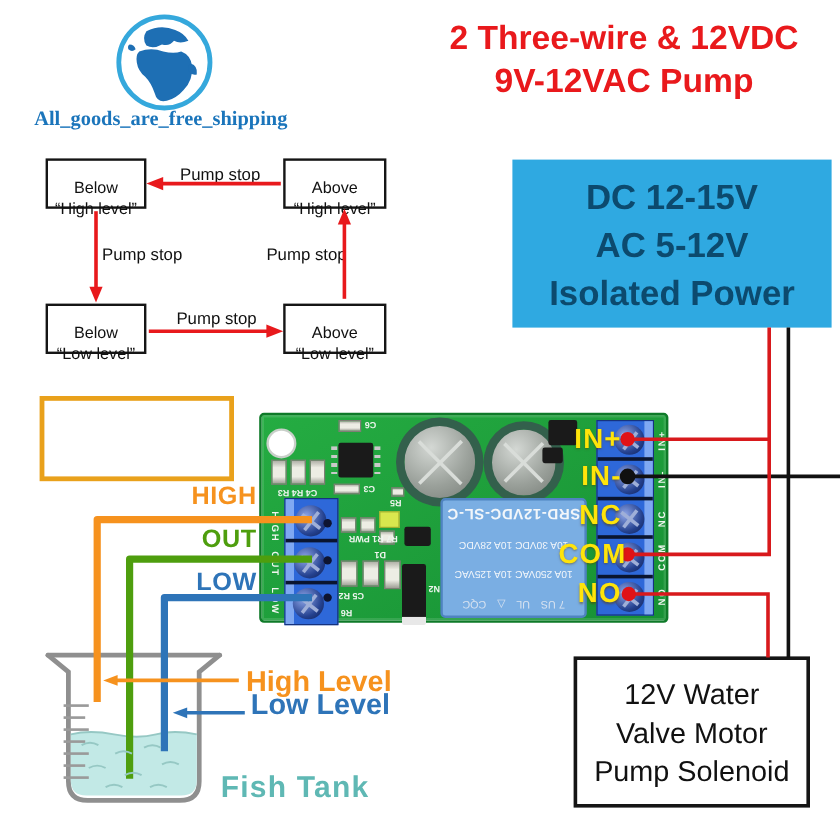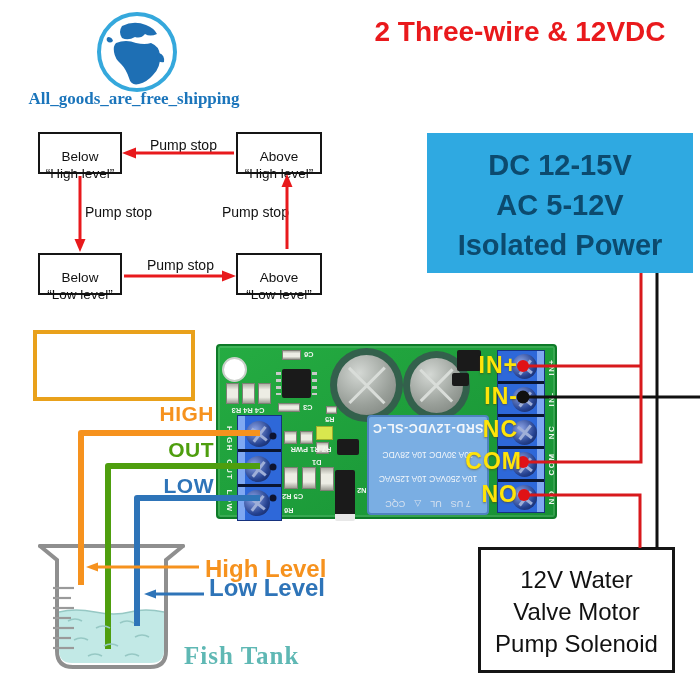--- a/index.html
+++ b/index.html
@@ -87,20 +87,21 @@
       <path fill="#1E6FB4" d="M26 15 q 12 -6 24 -1 q 8 3 11 9 q -7 3 -12 0 q -4 5 -10 3 q -7 4 -13 1 q -4 -6 0 -12 z"></path>
       <path fill="#1E6FB4" d="M20 32 q 10 -4 20 0 q 9 2 15 0 q 8 3 9 12 q 1 12 -7 20 q -6 7 -14 9 q -8 2 -10 -6 q -3 -9 -8 -14 q -6 -5 -7 -12 q -1 -6 2 -9 z"></path>
       <path fill="#1E6FB4" d="M63 42 q 6 2 5 9 q -5 1 -7 -3 q -1 -4 2 -6 z"></path>
       <path fill="#1E6FB4" d="M12 26 q 4 0 5 4 q -3 3 -6 0 q -1 -3 1 -4 z"></path>
     </svg>
   </div>
   <div class="abs brand" style="left:6px;top:89px;width:256px;">All_goods_are_free_shipping</div>
 
   <div class="abs title" style="left:342px;top:14px;width:356px;">
     <div>2 Three-wire &amp; 12VDC</div>
+    <div>9V-12VAC Pump</div>
   </div>
 
   <div class="abs flow-box" style="left:38px;top:132px;width:84px;height:42px;">
     <div>Below</div>
     <div>“High level”</div>
   </div>
   <div class="abs flow-box" style="left:236px;top:132px;width:86px;height:42px;">
     <div>Above</div>
     <div>“High level”</div>
   </div>
@@ -308,15 +309,15 @@
   <div class="abs yellow-label" style="left:450px;top:416px;width:68px;">NC</div>
   <div class="abs yellow-label" style="left:436px;top:448px;width:86px;">COM</div>
   <div class="abs yellow-label" style="left:450px;top:481px;width:68px;">NO</div>
 
   <div class="abs sensor-label" style="left:148px;top:402px;width:66px;color:var(--orange);">HIGH</div>
   <div class="abs sensor-label" style="left:150px;top:438px;width:64px;color:var(--wire-green);">OUT</div>
   <div class="abs sensor-label" style="left:150px;top:474px;width:64px;color:var(--wire-blue);">LOW</div>
 
   <div class="abs lvl" style="left:205px;top:555px;color:var(--orange);">High Level</div>
   <div class="abs lvl" style="left:209px;top:574px;color:var(--wire-blue);">Low Level</div>
-  <div class="abs fish" style="left:184px;top:642px;font-family:Liberation Serif, serif;">Fish Tank</div>
+  <div class="abs fish" style="left:184px;top:642px;">Fish Tank</div>
 
 </div>
 
 </body></html>

